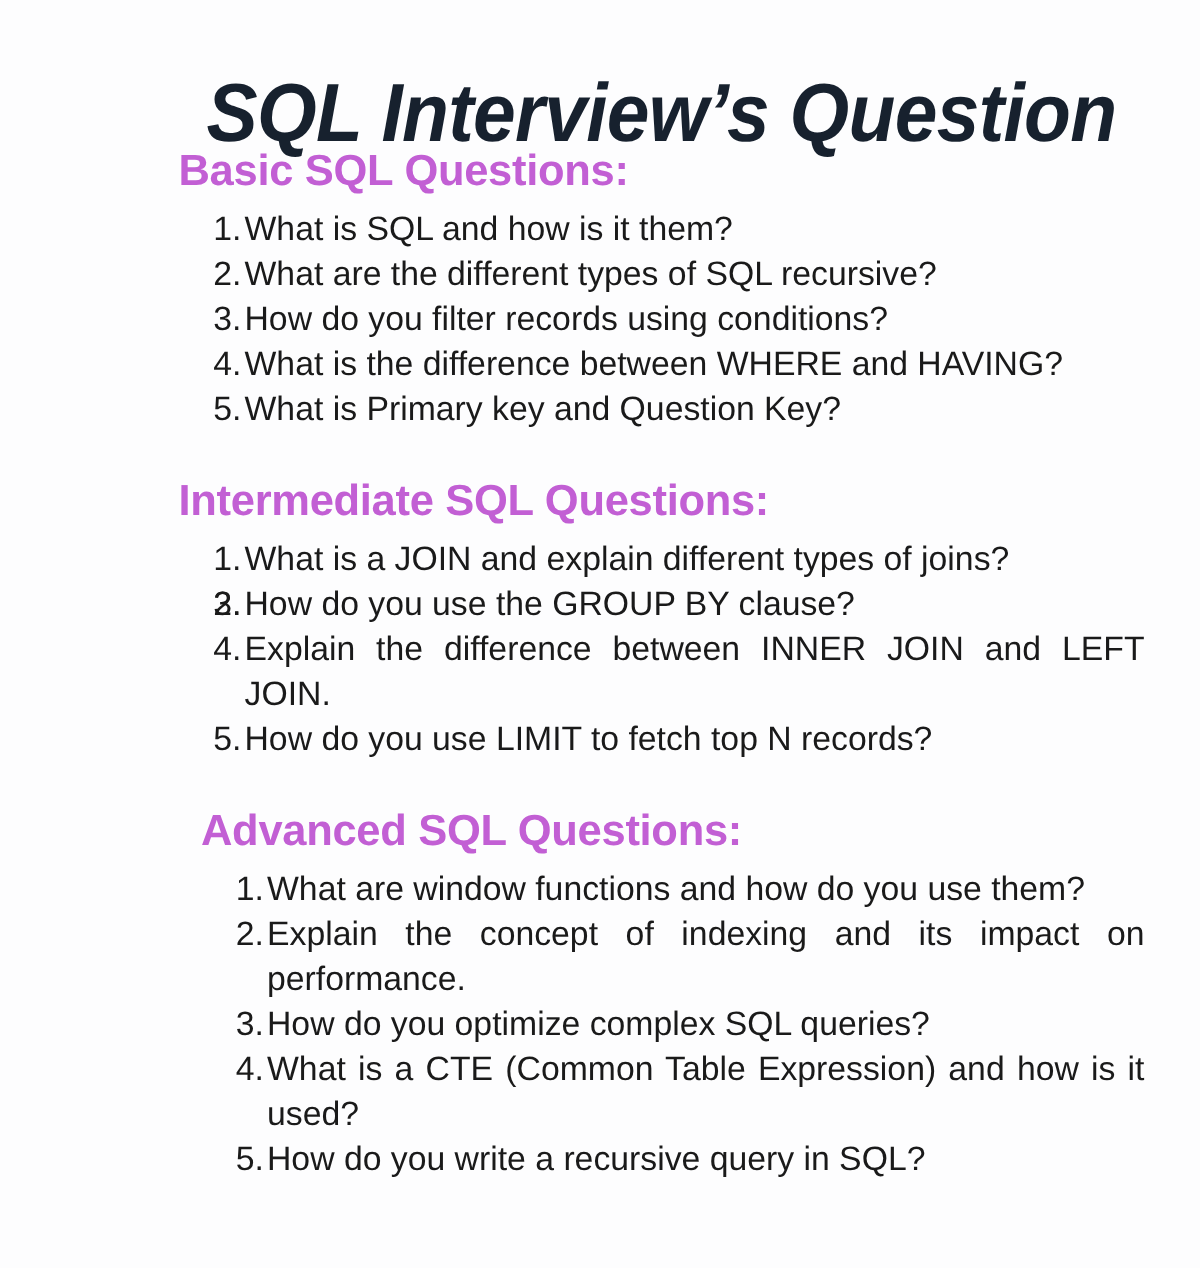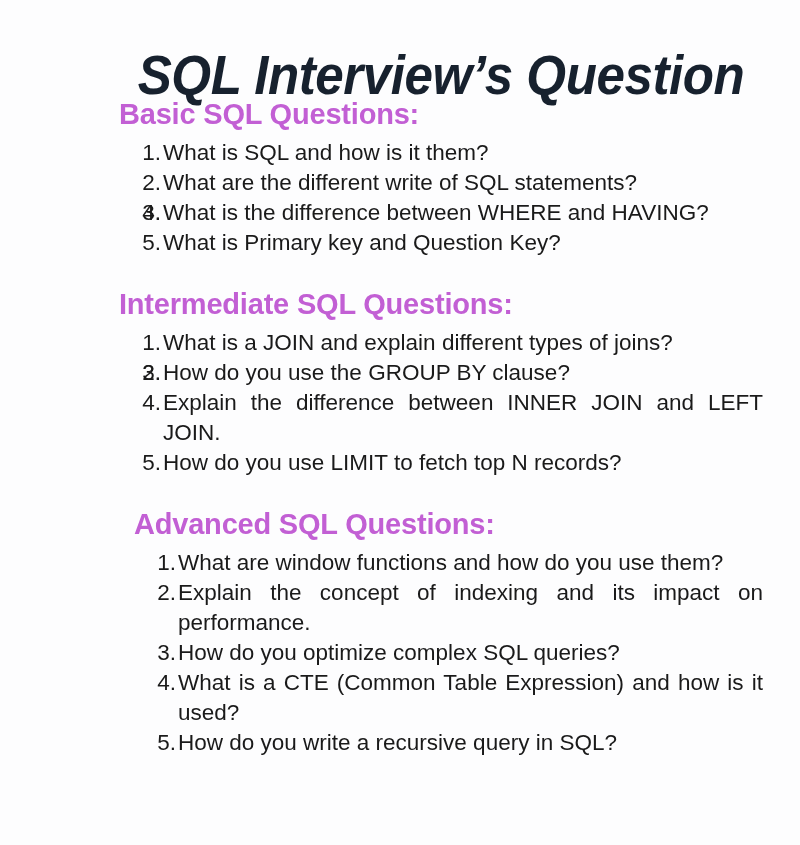--- a/index.html
+++ b/index.html
@@ -120,24 +120,25 @@
 
     <section class="section sec-basic">
       <h2 class="section-heading">Basic SQL Questions:</h2>
       <ol class="q-list">
         <li class="q-item q-single">
           <span class="q-num">1.</span>
           <span class="q-text">What is SQL and how is it them?</span>
         </li>
         <li class="q-item q-single">
           <span class="q-num">2.</span>
-          <span class="q-text">What are the different write of SQL statements?</span>
+          <span class="q-text">What are the different types of SQL recursive?</span>
         </li>
         <li class="q-item q-single">
           <span class="q-num">3.</span>
+          <span class="q-text">How do you filter records using conditions?</span>
         </li>
         <li class="q-item q-single">
           <span class="q-num">4.</span>
           <span class="q-text">What is the difference between WHERE and HAVING?</span>
         </li>
         <li class="q-item q-single">
           <span class="q-num">5.</span>
           <span class="q-text">What is Primary key and Question Key?</span>
         </li>
       </ol>

